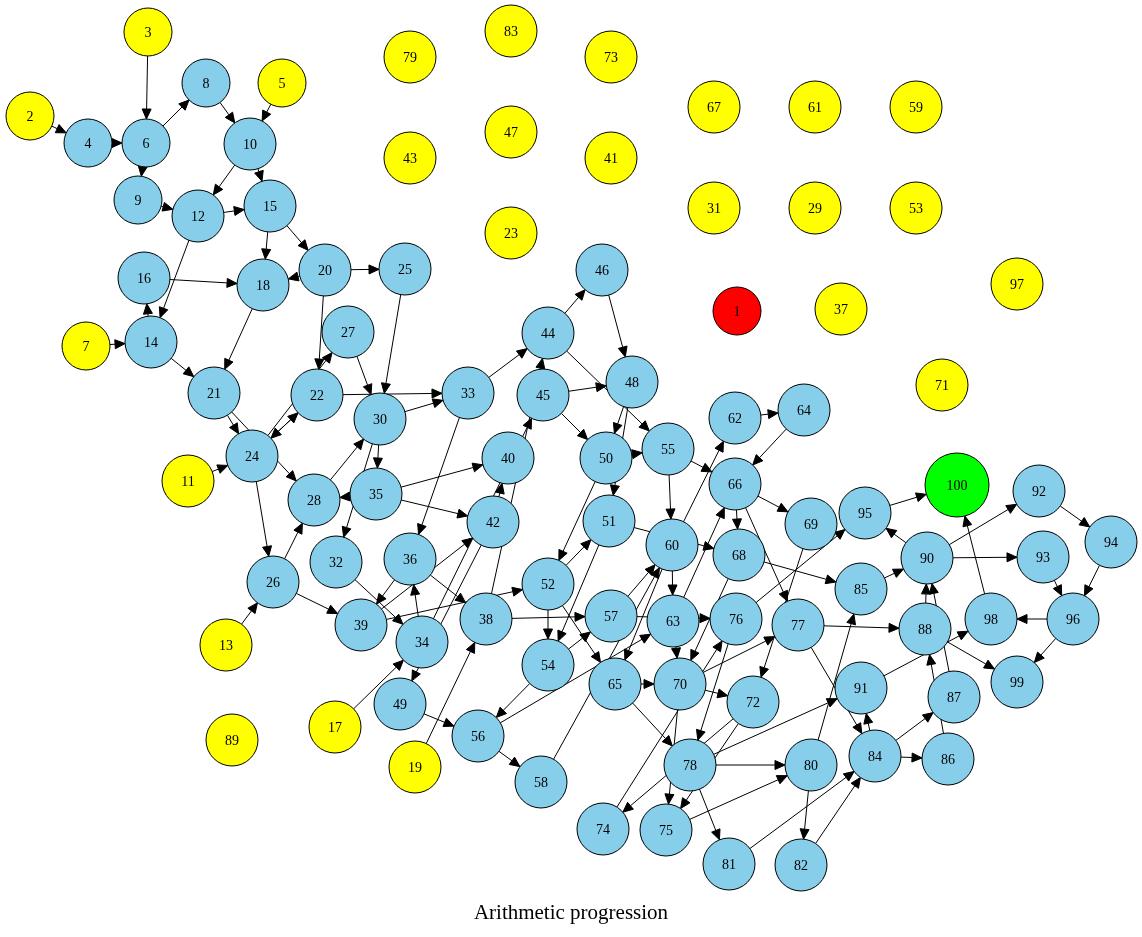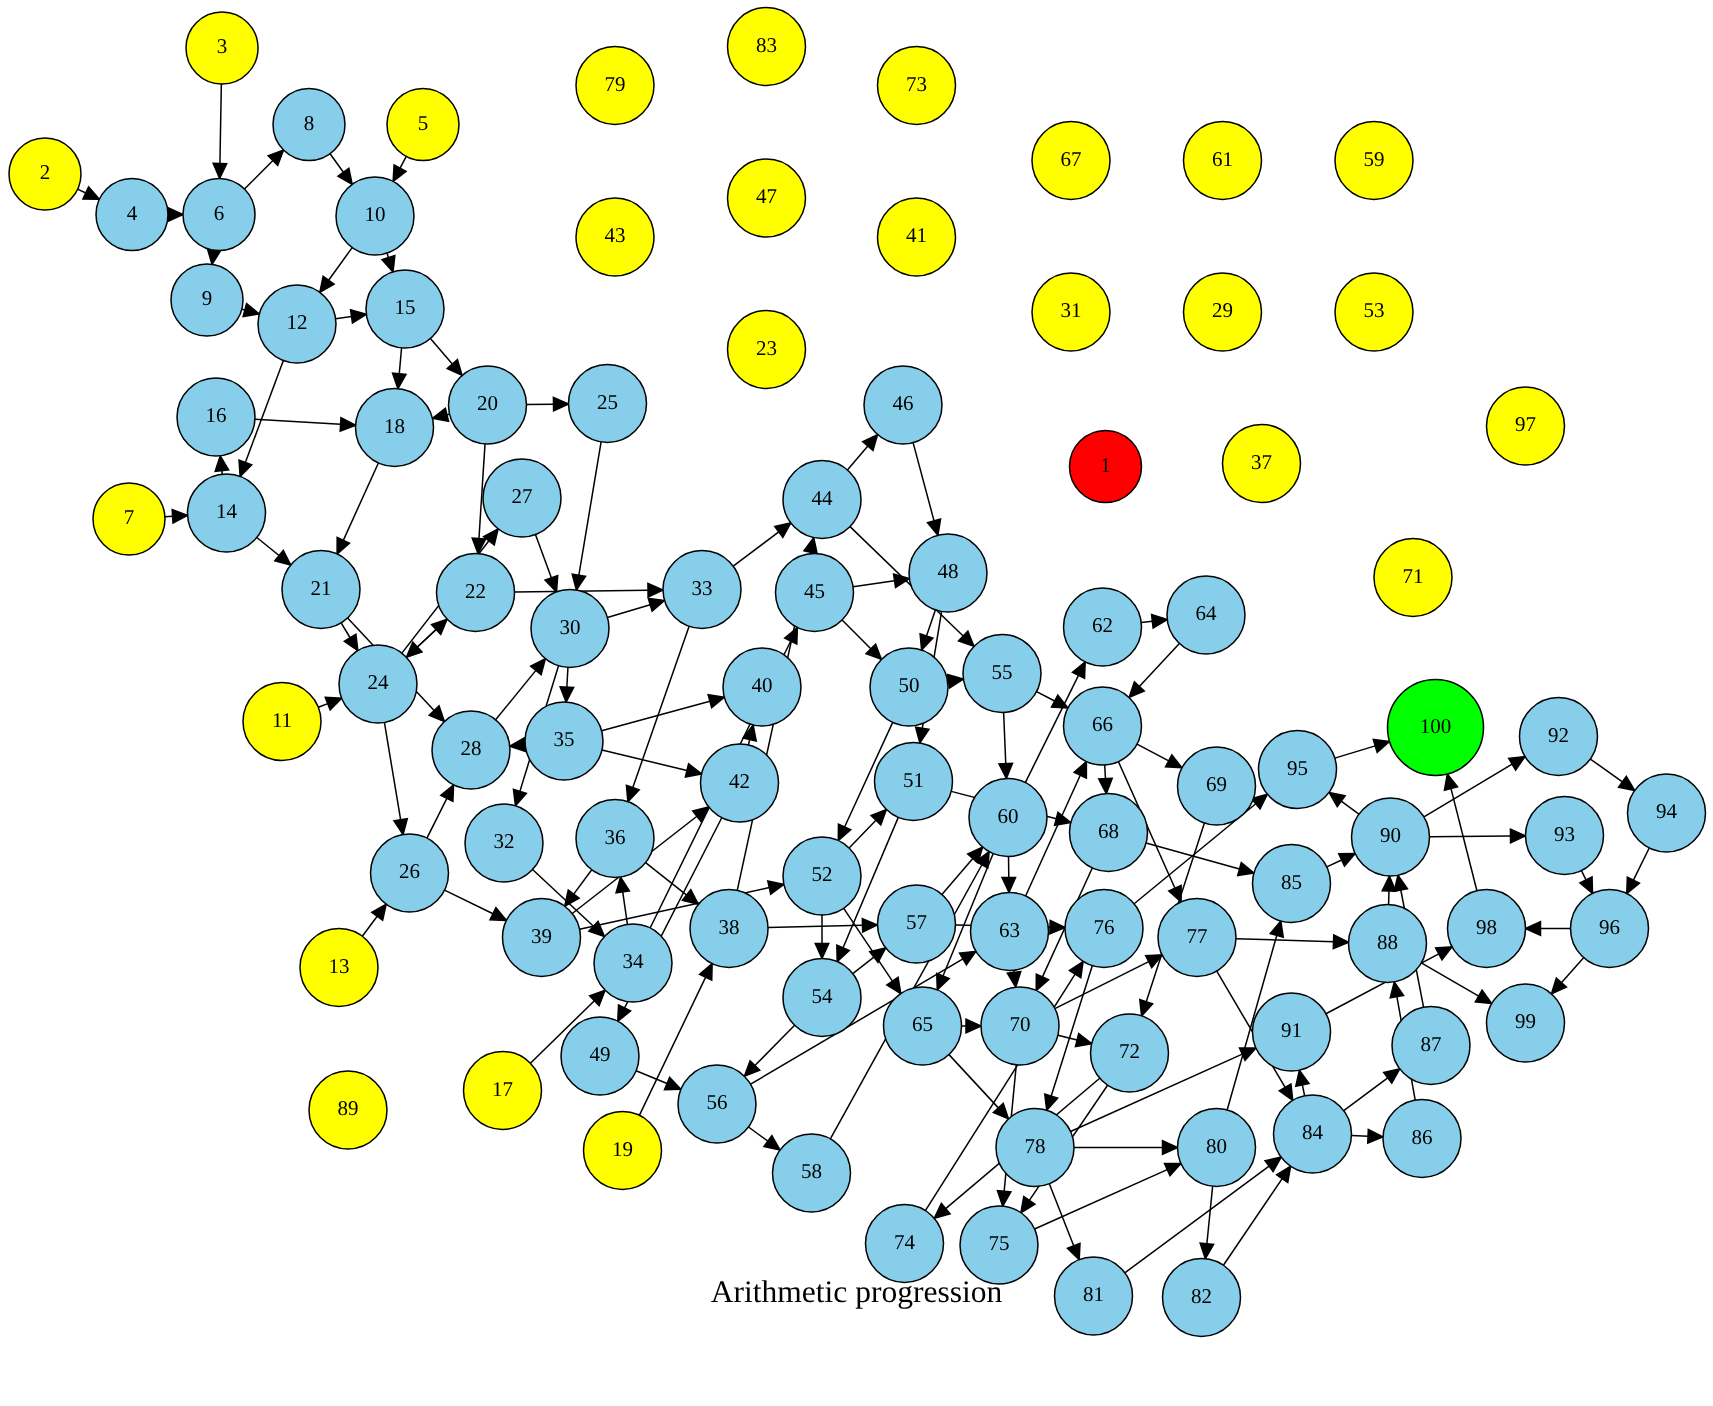--- a/index.html
+++ b/index.html
@@ -2,21 +2,21 @@
 <html><head>
   <meta charset="utf-8">
   <style>
     html, body { margin: 0; padding: 0; background: #ffffff; }
     body { width: 1142px; height: 937px; overflow: hidden; position: relative; }
     #graph { position: absolute; left: 0; top: 0; width: 1142px; height: 937px; }
     .node circle { stroke: #000000; stroke-width: 1; }
     .node text { font-family: "Liberation Serif", "DejaVu Serif", serif; font-size: 14px; fill: #000000; text-anchor: middle; dominant-baseline: central; }
     .edge line { stroke: #000000; stroke-width: 1; }
     .edge polygon { fill: #000000; stroke: #000000; stroke-width: 1; }
-    #caption { position: absolute; left: 0; width: 1142px; top: 849px; text-align: center;
+    #caption { position: absolute; left: 0; width: 1142px; top: 900px; text-align: center;
       font-family: "Liberation Serif", "DejaVu Serif", serif; font-size: 21px; color: #000000; }
   </style>
 </head>
 <body>
 
 <svg id="graph" width="1142" height="937" viewBox="0 0 1142 937" xmlns="http://www.w3.org/2000/svg">
   <g id="edges">
       <g class="edge">
         <line x1="51.7579694659163" y1="126.12870992378862" x2="57.176209923285256" y2="128.65099427463278"></line>
         <polygon points="66.24203053408371,132.87129007621138 55.27707681257489,132.7306135494921 59.07534303399562,124.57137499977347"></polygon>

